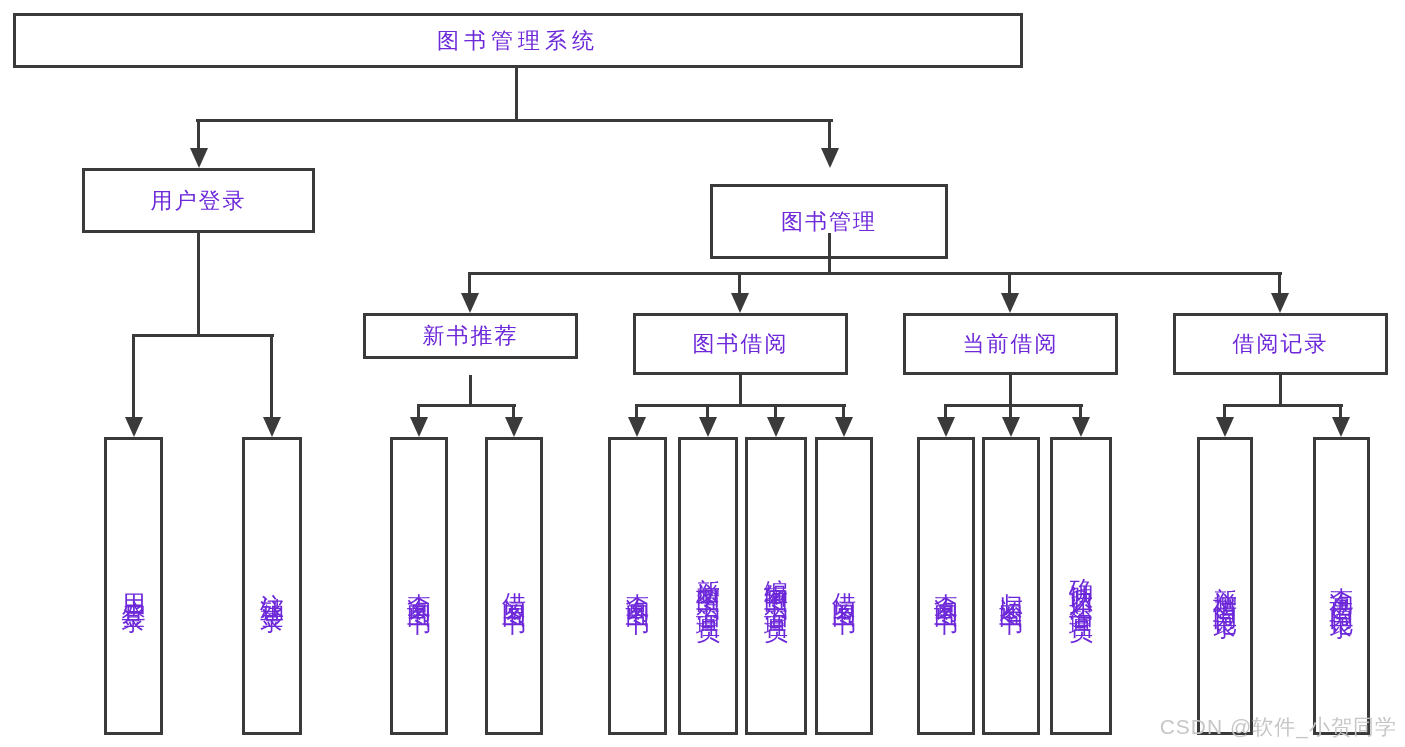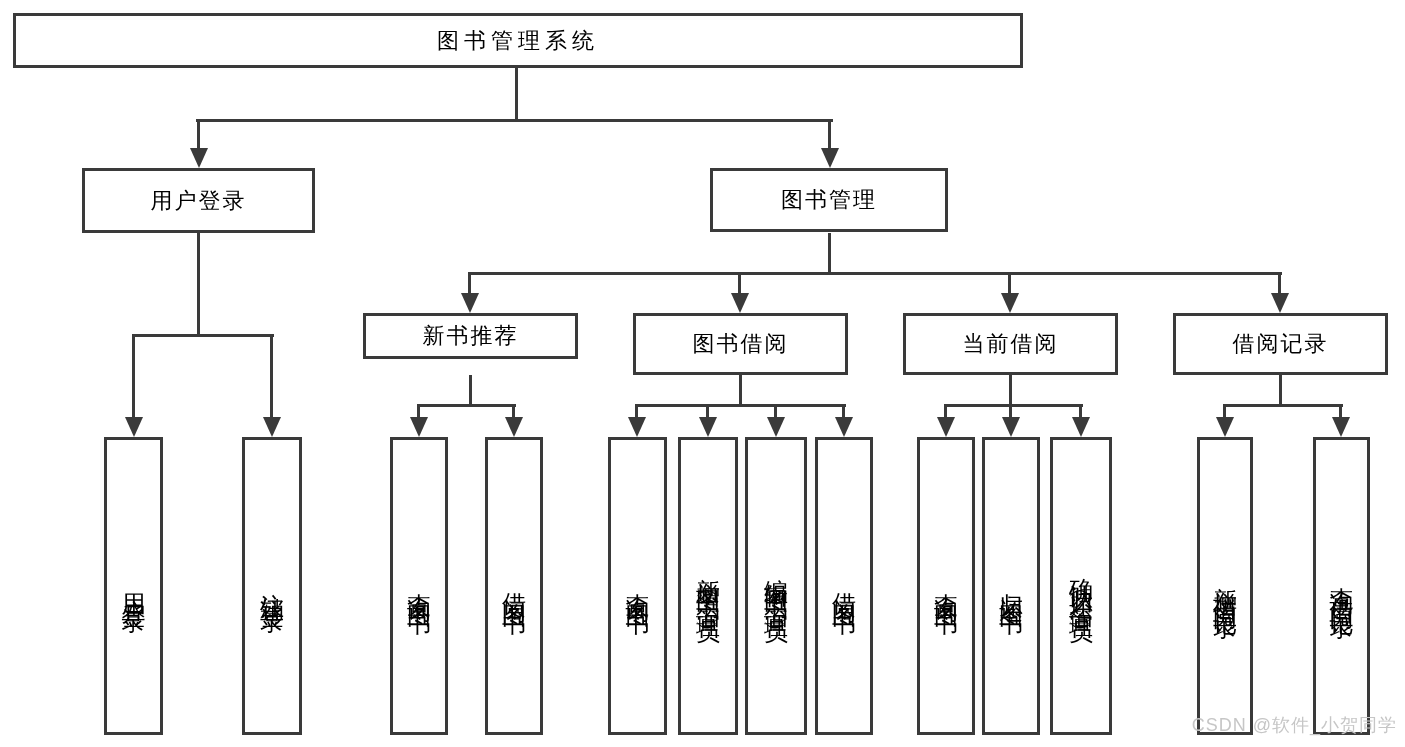--- a/index.html
+++ b/index.html
@@ -12,21 +12,21 @@
     font-family: "Liberation Sans", "DejaVu Sans", sans-serif;
   }
   .node {
     position: absolute;
     box-sizing: border-box;
     background: #ffffff;
     border: 3px solid #3a3a3a;
     display: flex;
     align-items: center;
     justify-content: center;
-    color: #000000;
+    color: #6d28d9;
     line-height: 1;
     white-space: nowrap;
   }
   .h { font-size: 22px; letter-spacing: 2px; }
   .root { letter-spacing: 5px; }
   .v {
     writing-mode: vertical-rl;
     text-orientation: mixed;
     font-size: 24px;
     letter-spacing: 6px;
@@ -42,40 +42,40 @@
     transform: translateX(-50%);
     width: 0; height: 0;
     border-left: 9px solid transparent;
     border-right: 9px solid transparent;
     border-top: 20px solid #3a3a3a;
   }
   .watermark {
     position: absolute;
     top: 713px;
     right: 8px;
-    font-size: 18px;
+    font-size: 21px;
     color: #c6c6c6;
     z-index: 5;
     letter-spacing: 1px;
   }
 </style>
 </head>
 <body>
 
 <div class="canvas">
 
   <div class="node h root" style="left:13px; top:13px; width:1010px; height:55px;">图书管理系统</div>
 
   <div class="vline" style="left:515px; top:68px; height:54px;"></div>
   <div class="hline" style="left:196px; top:119px; width:637px;"></div>
   <div class="aline" style="left:197px; top:119px; height:29px;"></div>
   <div class="aline" style="left:828px; top:119px; height:29px;"></div>
 
   <div class="node h" style="left:82px; top:168px; width:233px; height:65px;">用户登录</div>
-  <div class="node h" style="left:710px; top:168px; width:238px; height:64px;">图书管理</div>
+  <div class="node h" style="left:710px; top:184px; width:238px; height:75px;">图书管理</div>
 
   <div class="vline" style="left:197px; top:233px; height:104px;"></div>
   <div class="hline" style="left:132px; top:334px; width:142px;"></div>
   <div class="aline" style="left:132px; top:334px; height:83px;"></div>
   <div class="aline" style="left:270px; top:334px; height:83px;"></div>
 
   <div class="vline" style="left:828px; top:233px; height:42px;"></div>
   <div class="hline" style="left:468px; top:272px; width:814px;"></div>
   <div class="aline" style="left:468px; top:272px; height:21px;"></div>
   <div class="aline" style="left:738px; top:272px; height:21px;"></div>

